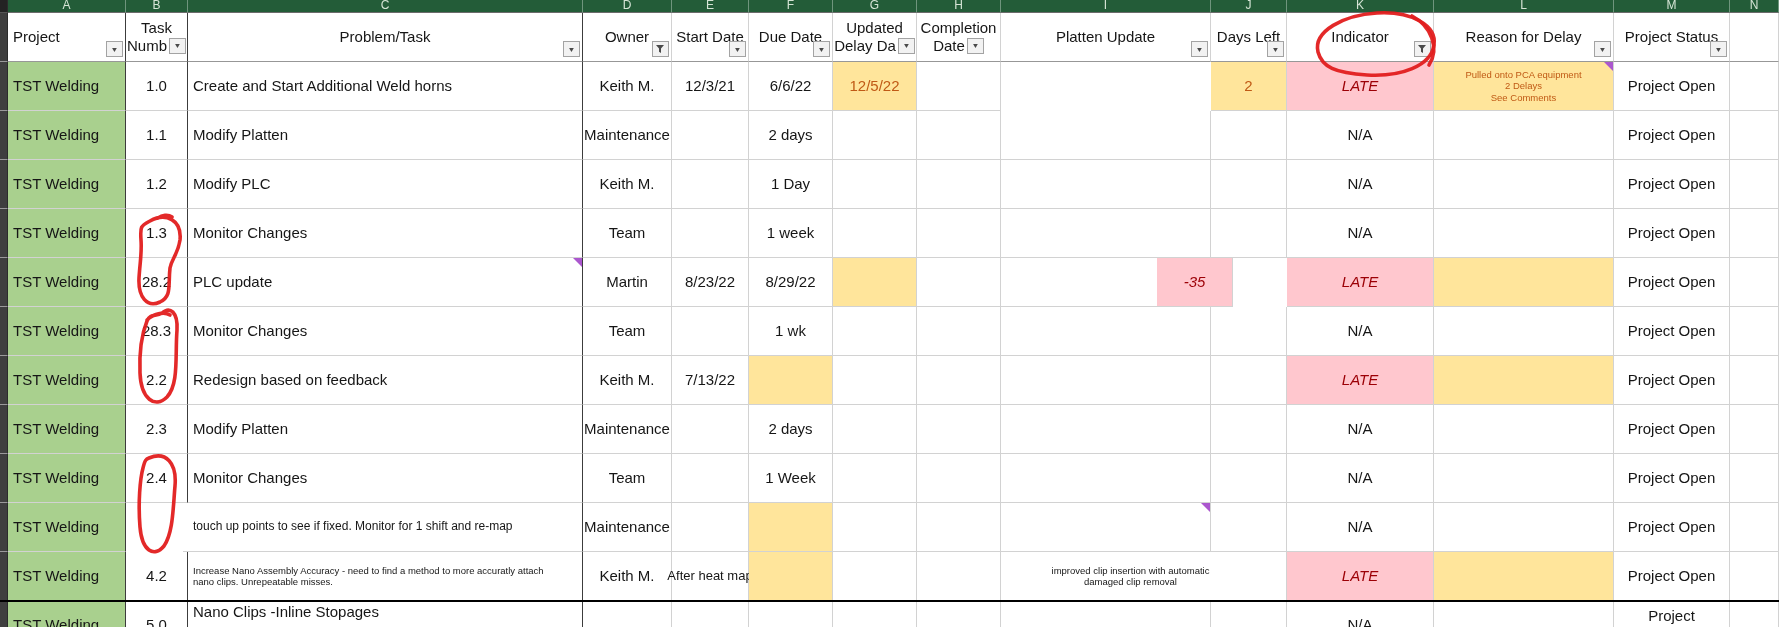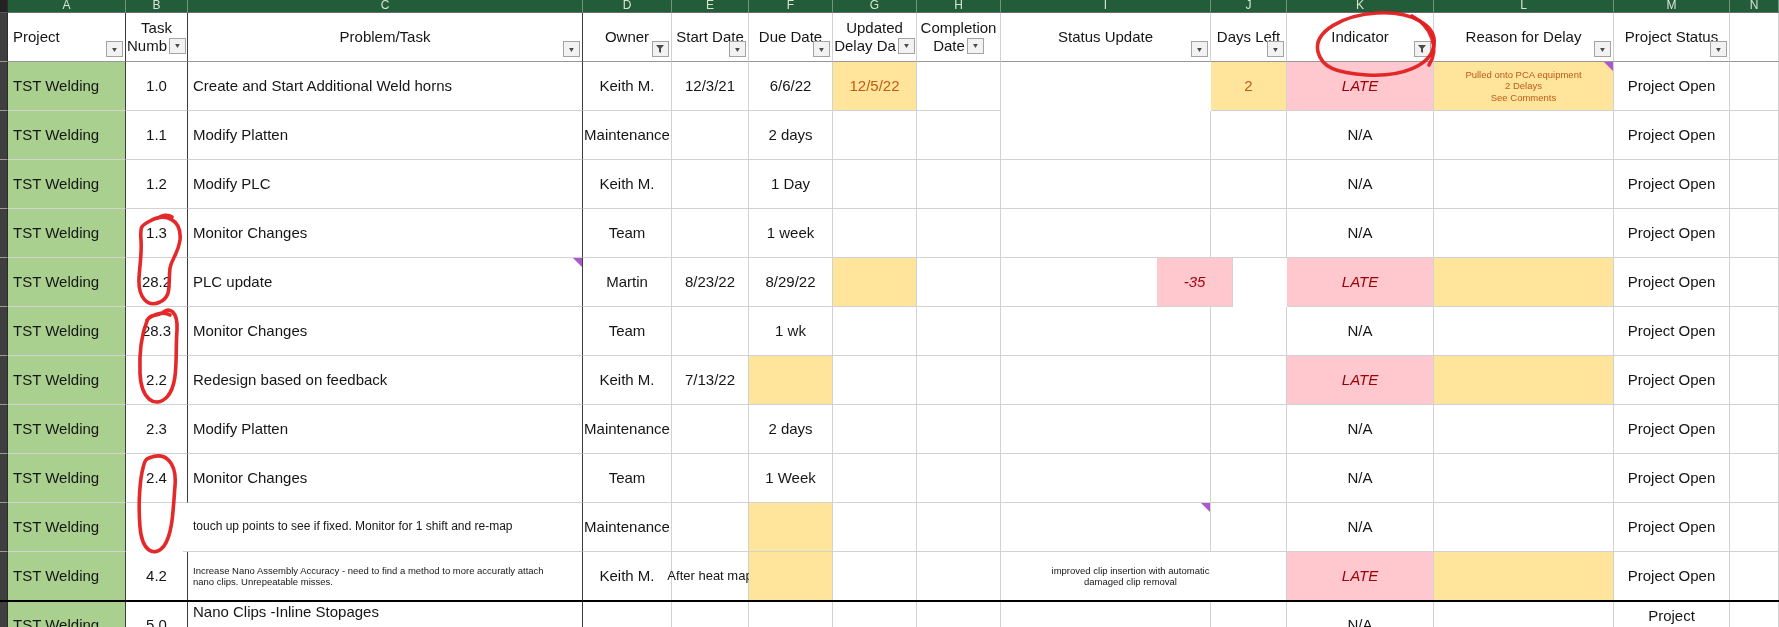--- a/index.html
+++ b/index.html
@@ -138,21 +138,21 @@
     <div class="cell hcell" style="left: 917px; top: 13px; width: 84px; height: 49px;">
       <span class="hline">Completion</span>
       <div class="hrow2">
         <span class="hline">Date</span>
         <button class="fbtn inline">
           <span class="arrow-glyph">▼</span>
         </button>
       </div>
     </div>
     <div class="cell hcell" style="left: 1001px; top: 13px; width: 210px; height: 49px;">
-      <span class="hline">Status Update</span>
+      <span class="hline">Platten Update</span>
       <button class="fbtn">
         <span class="arrow-glyph">▼</span>
       </button>
     </div>
     <div class="cell hcell" style="left: 1211px; top: 13px; width: 76px; height: 49px;">
       <span class="hline">Days Left</span>
       <button class="fbtn">
         <span class="arrow-glyph">▼</span>
       </button>
     </div>

